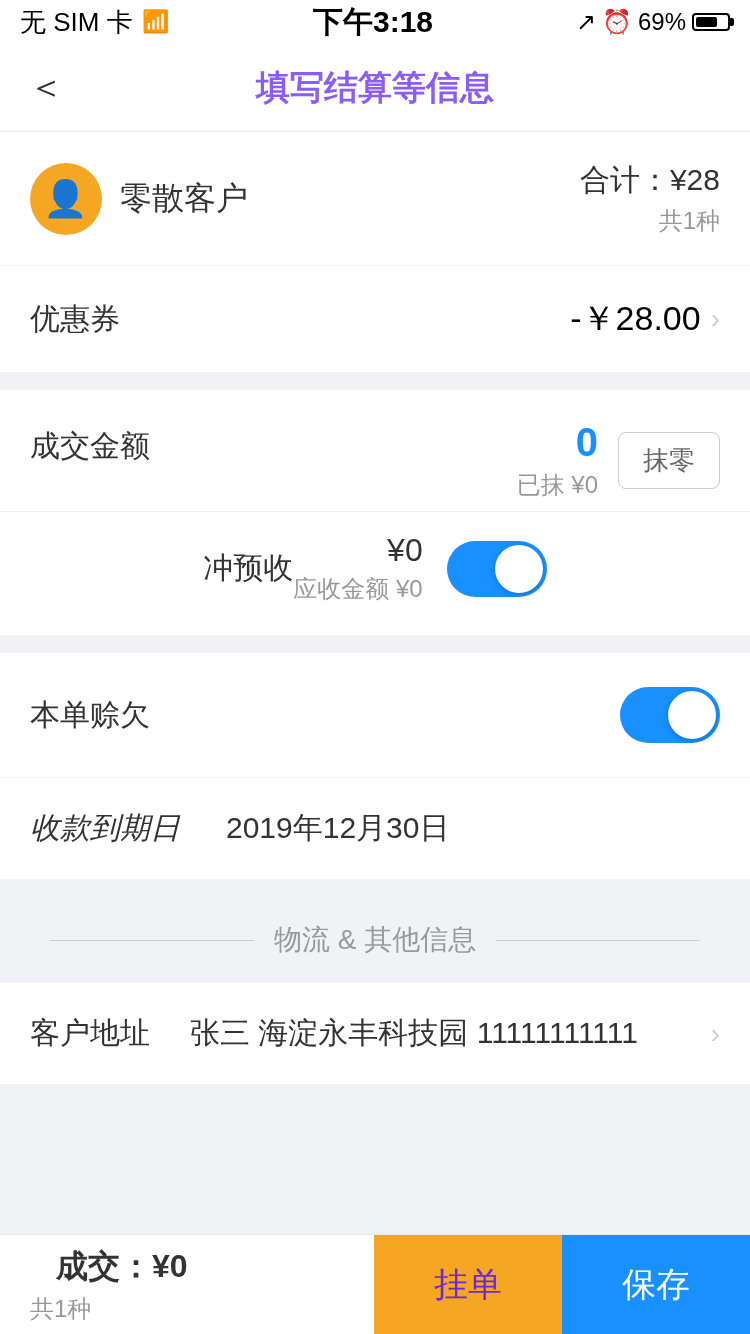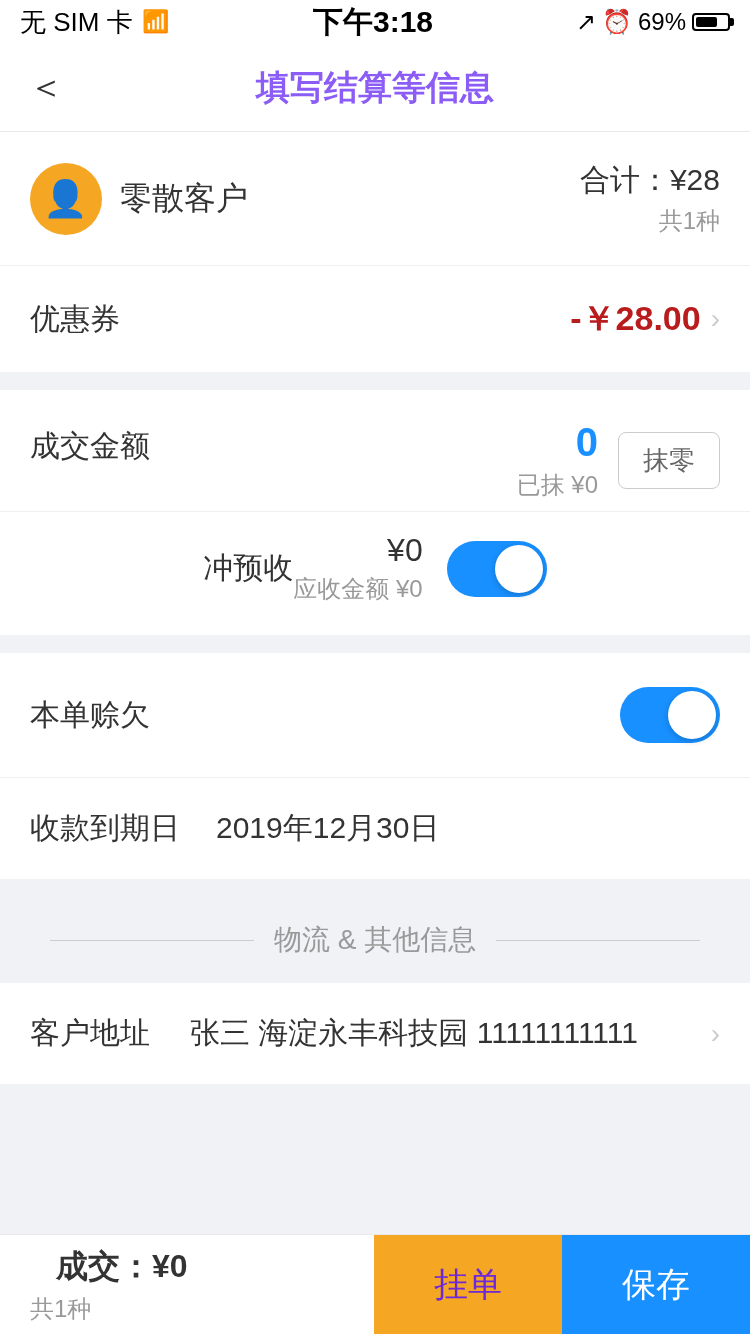--- a/index.html
+++ b/index.html
@@ -94,21 +94,21 @@
       display: flex;
       align-items: center;
       justify-content: space-between;
       padding: 30px 30px;
       background: #fff;
       border-top: 1px solid #f0f0f0;
       cursor: pointer;
     }
     .coupon-label { font-size: 30px; color: #333; }
     .coupon-right { display: flex; align-items: center; gap: 10px; }
-    .coupon-discount { font-size: 34px; color: #b91c1c; font-weight: 700; }
+    .coupon-discount { font-size: 34px; color: #000000; font-weight: 400; }
     .coupon-desc { font-size: 24px; color: #999; margin-top: 4px; text-align: right; }
     .coupon-right-wrap { text-align: right; }
     .chevron-icon { font-size: 28px; color: #ccc; }
 
     
     .amount-row {
       display: flex;
       align-items: flex-start;
       justify-content: space-between;
       padding: 30px 30px 10px;
@@ -163,21 +163,21 @@
     .debt-label { font-size: 30px; color: #333; }
 
     
     .due-date-row {
       display: flex;
       align-items: center;
       padding: 30px 30px;
       background: #fff;
       border-top: 1px solid #f0f0f0;
     }
-    .due-date-label { font-size: 30px; color: #333; margin-right: 36px; }
+    .due-date-label { font-size: 30px; color: #333; margin-right: 46px; font-style: italic; }
     .due-date-value { font-size: 30px; color: #333; }
 
     
     .logistics-header {
       display: flex;
       align-items: center;
       justify-content: center;
       padding: 24px 30px;
       background: #f0f2f5;
       position: relative;

